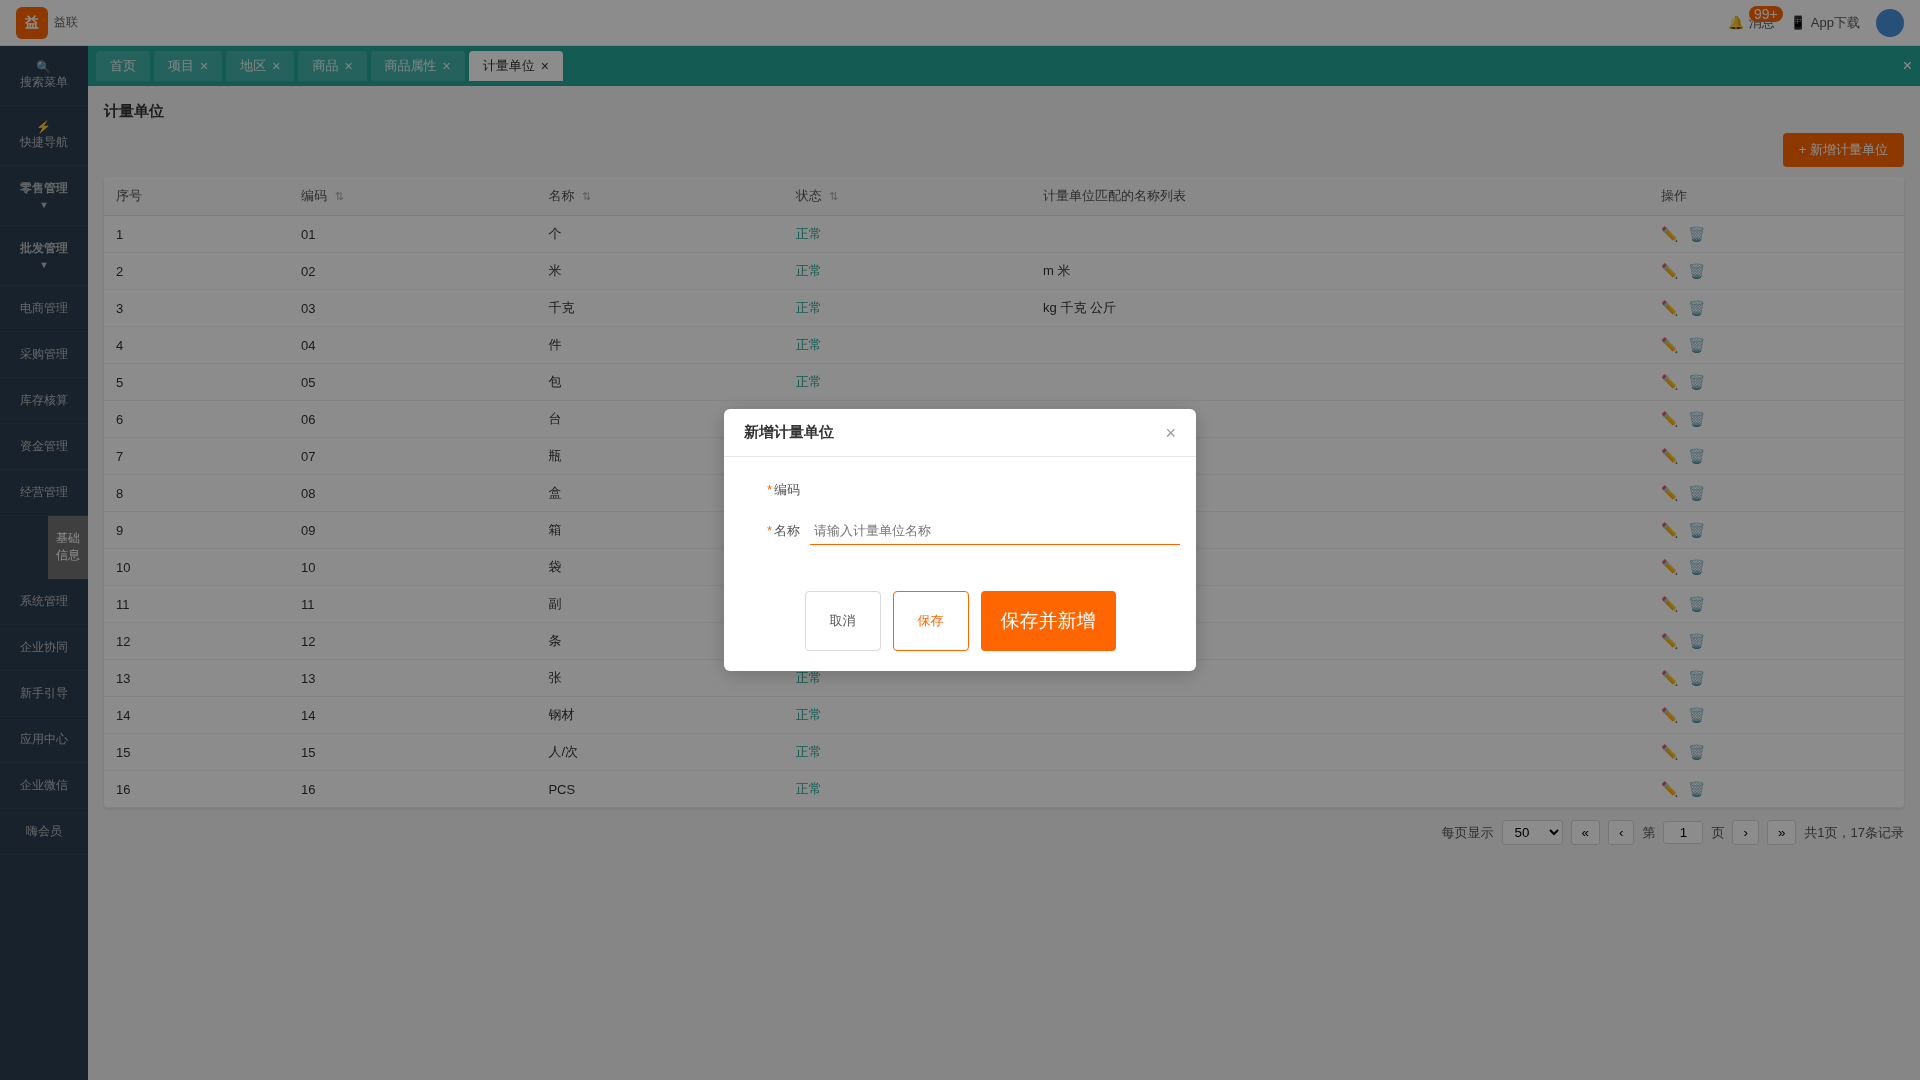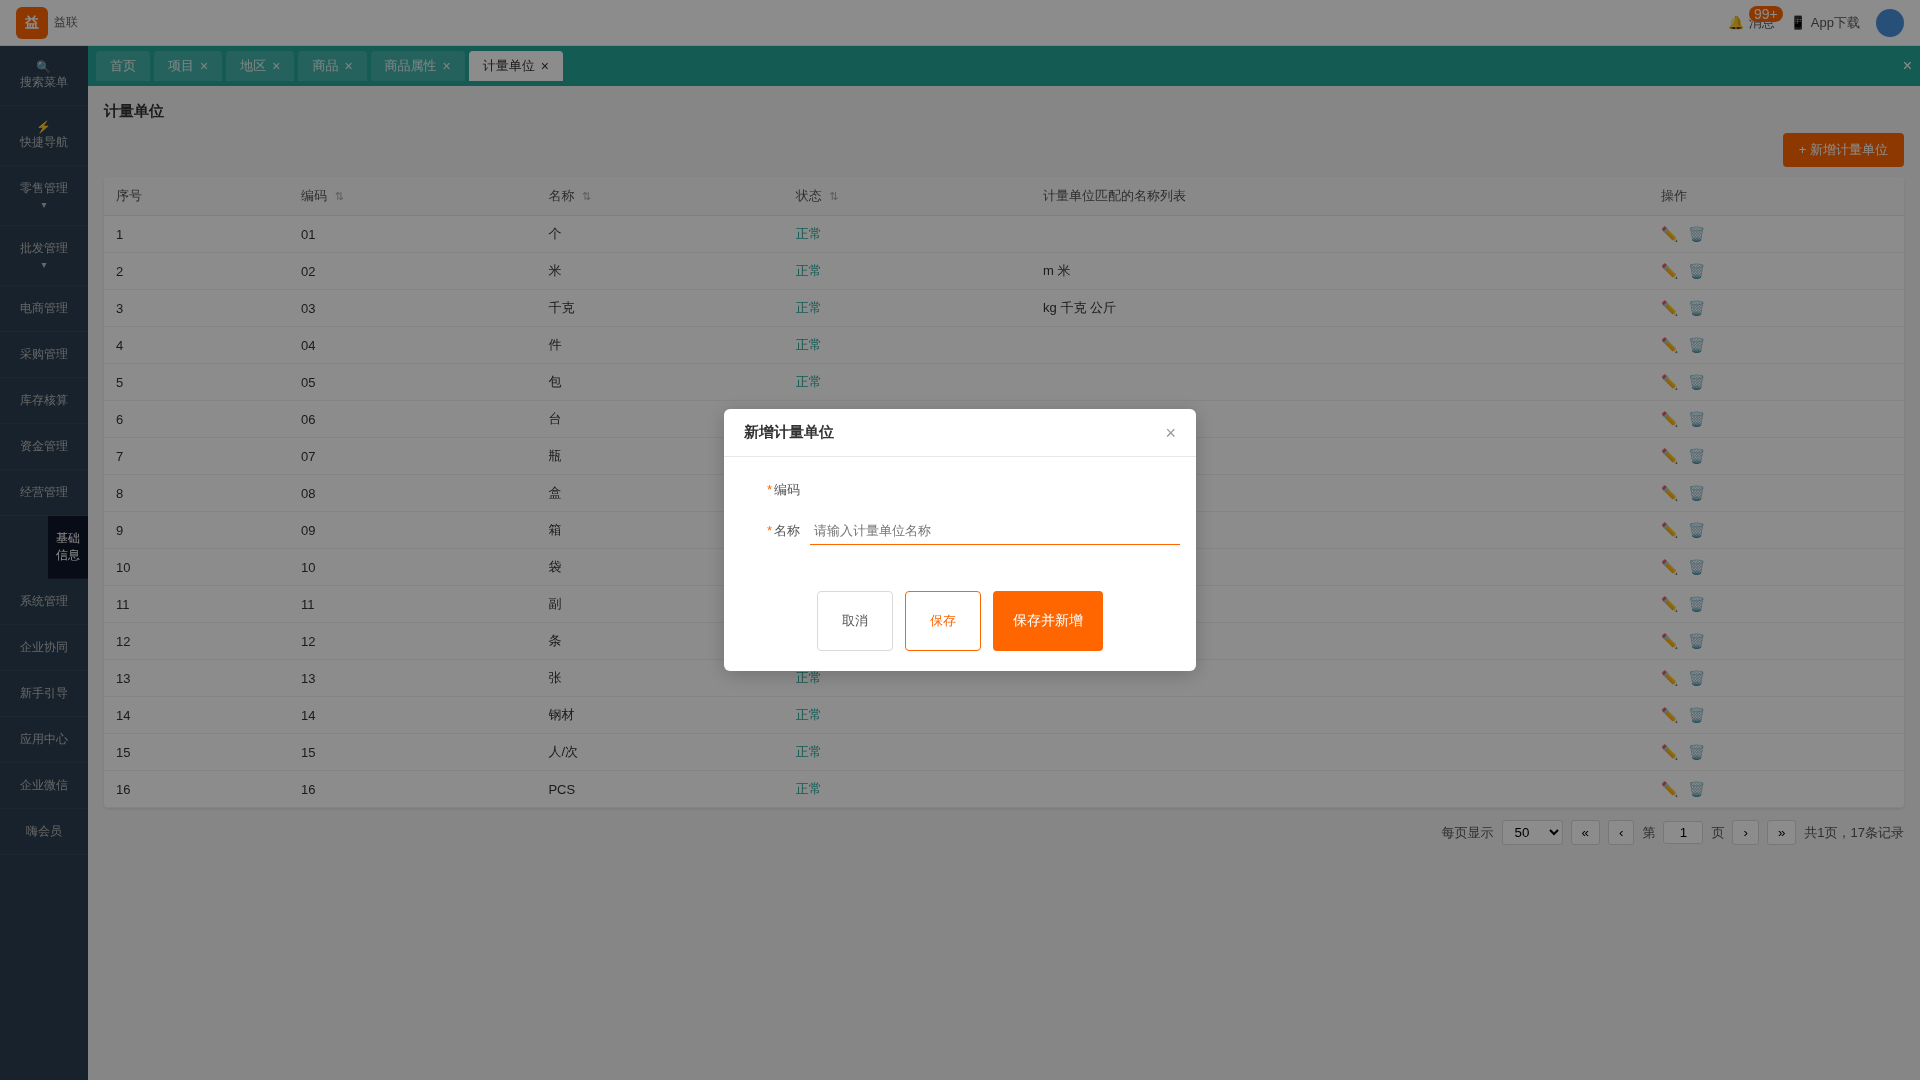--- a/index.html
+++ b/index.html
@@ -17,22 +17,22 @@
     .badge { background: #f60; color: #fff; border-radius: 10px; padding: 0 5px; font-size: 14px; position: absolute; top: -8px; right: -8px; }
     .app-download { display: flex; align-items: center; gap: 4px; color: #555; font-size: 13px; cursor: pointer; }
     .avatar { width: 28px; height: 28px; background: #4a90d9; border-radius: 50%; }
 
     
     .main-layout { display: flex; flex: 1; overflow: hidden; }
 
     
     .sidebar { width: 88px; background: #2c3e50; display: flex; flex-direction: column; overflow-y: auto; }
     .sidebar-item { padding: 14px 6px; text-align: center; color: #bbb; cursor: pointer; font-size: 12px; border-bottom: 1px solid rgba(255,255,255,0.05); }
-    .sidebar-item.active { background: #0f172a; color: #fff; margin-left: 48px; }
-    .sidebar-item-with-arrow { display: flex; align-items: center; justify-content: center; gap: 2px; }
+    .sidebar-item.active { background: #737373; color: #fff; margin-left: 48px; }
+    .sidebar-item-with-arrow { display: flex; align-items: center; justify-content: center; gap: 2px; font-weight: bold; }
     .arrow-down { font-size: 10px; }
 
     
     .content-area { flex: 1; display: flex; flex-direction: column; overflow: hidden; }
 
     
     .tab-bar { height: 40px; background: #26a69a; display: flex; align-items: center; padding: 0 8px; gap: 4px; }
     .tab { display: flex; align-items: center; gap: 6px; padding: 6px 14px; border-radius: 4px 4px 0 0; cursor: pointer; font-size: 13px; color: rgba(255,255,255,0.85); background: rgba(255,255,255,0.15); }
     .tab.active { background: #fff; color: #333; }
     .tab-close { color: inherit; font-size: 14px; line-height: 1; cursor: pointer; }
@@ -70,21 +70,21 @@
     .modal-close { cursor: pointer; color: #999; font-size: 18px; line-height: 1; }
     .modal-body { padding: 24px 16px 16px; }
     .form-row { display: flex; align-items: center; margin-bottom: 18px; }
     .form-label { width: 60px; text-align: right; margin-right: 10px; color: #555; font-size: 13px; }
     .form-label .required { color: #f60; margin-right: 2px; }
     .form-input { flex: 1; border: none; border-bottom: 1px solid #d9d9d9; padding: 6px 4px; font-size: 13px; outline: none; }
     .form-input.highlighted { border-bottom-color: #f60; }
     .modal-footer { padding: 12px 20px 20px; display: flex; justify-content: center; gap: 12px; }
     .btn-cancel { border: 1px solid #d9d9d9; background: #fff; color: #555; padding: 20px 24px; border-radius: 4px; cursor: pointer; font-size: 13px; }
     .btn-save { background: #fff; border: 1px solid #f60; color: #f60; padding: 8px 24px; border-radius: 4px; cursor: pointer; font-size: 13px; }
-    .btn-save-add { background: #f60; border: none; color: #fff; padding: 8px 20px; border-radius: 4px; cursor: pointer; font-size: 14px; }
+    .btn-save-add { background: #f60; border: none; color: #fff; padding: 8px 20px; border-radius: 4px; cursor: pointer; font-size: 19px; }
   </style>
 </head>
 <body>
 
 <div class="app-container">
 
   <div class="top-bar">
     <div class="top-bar-left">
       <div class="logo-area">
         <div class="logo-icon">

